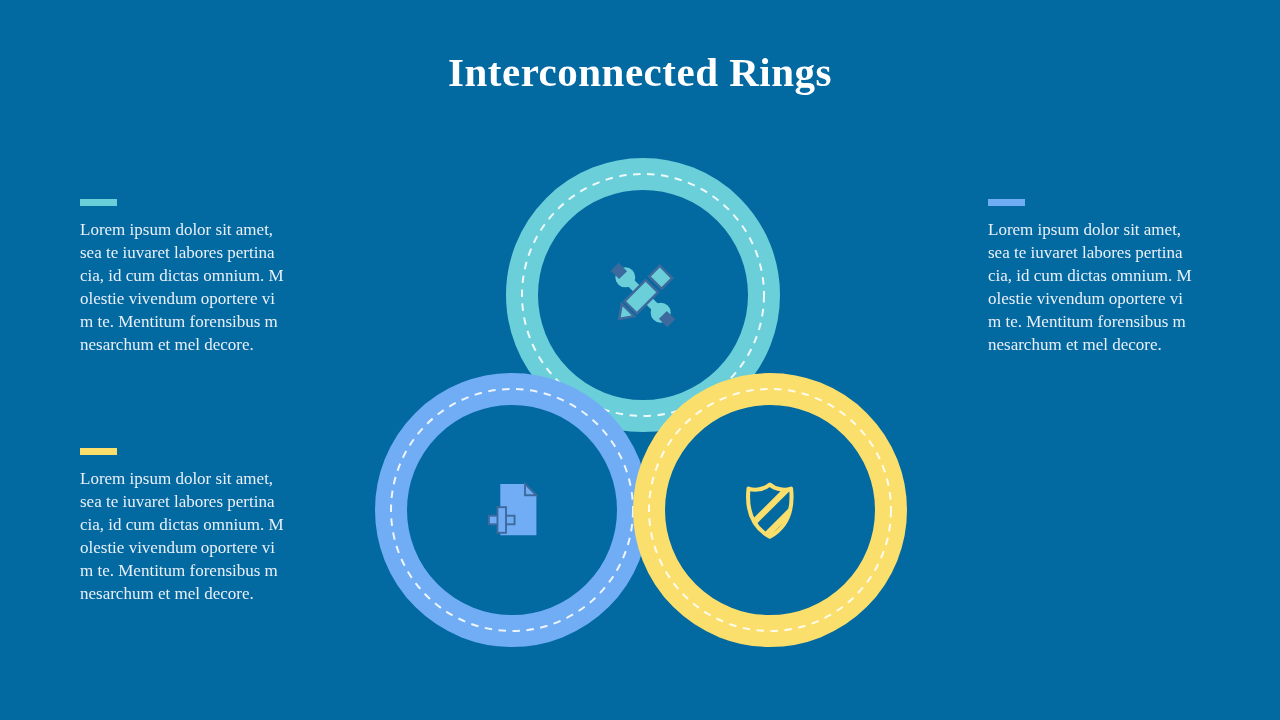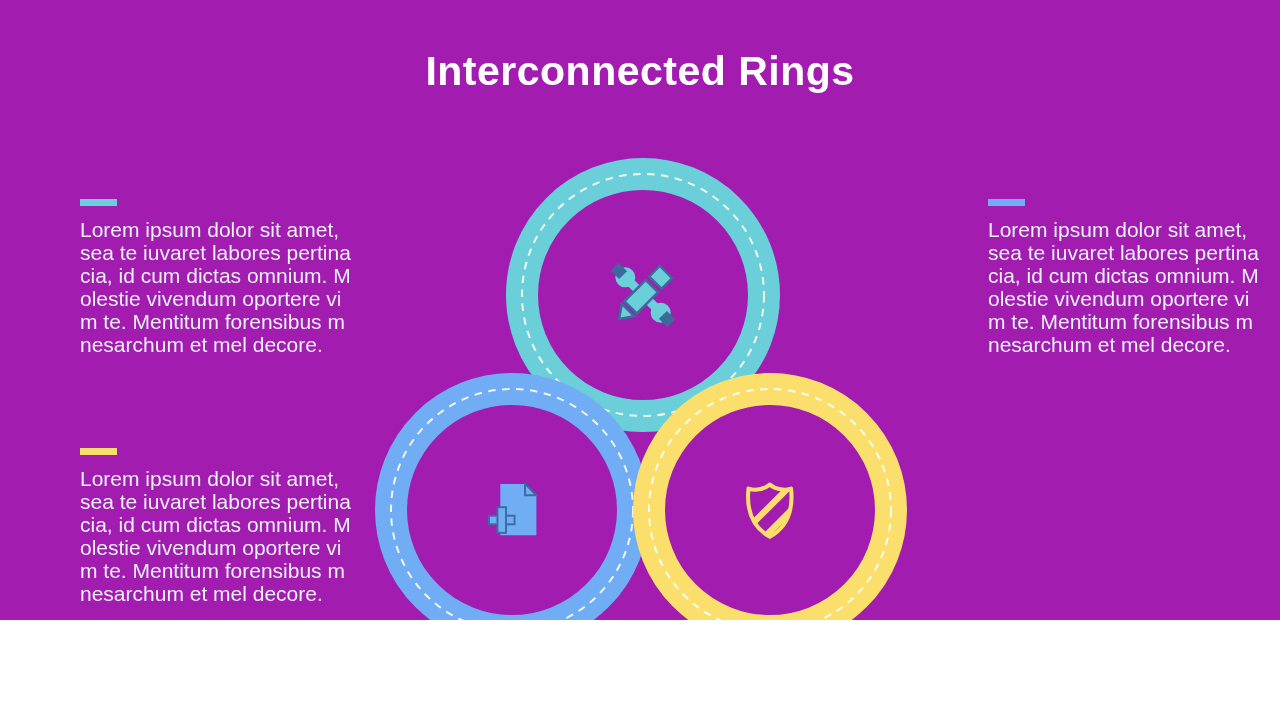--- a/index.html
+++ b/index.html
@@ -1,29 +1,29 @@
 <!DOCTYPE html>
 <html><head>
 <meta charset="utf-8">
 <style>
   html,body { margin:0; padding:0; }
   .slide {
-    position:relative; width:1280px; height:620px; overflow:hidden;
-    background:#a21caf;
-    font-family:Liberation Sans, sans-serif;
+    position:relative; width:1280px; height:720px; overflow:hidden;
+    background:#0369a1;
+    font-family:Liberation Serif, serif;
   }
   .slide-title {
     position:absolute; left:0; right:0; top:48px; margin:0;
     text-align:center; color:#FFFFFF;
     font-size:41px; font-weight:bold; letter-spacing:0.5px;
   }
   .text-block { position:absolute; width:290px; }
   .text-block .accent-bar { width:37px; height:7px; margin:0 0 12px 0; }
   .text-block p {
-    margin:0; font-size:21px; line-height:23px; color:#E9F0F8;
+    margin:0; font-size:17px; line-height:23px; color:#E9F0F8;
     white-space:pre-line;
   }
   .tb-left-top  { left:80px;  top:199px; }
   .tb-left-bot  { left:80px;  top:448px; }
   .tb-right-top { left:988px; top:199px; }
   .rings-svg { position:absolute; left:340px; top:140px; }
   .ring-band   { fill:none; stroke-width:32; }
   .ring-dashes { fill:none; stroke:rgba(255,255,255,0.88); stroke-width:2; stroke-dasharray:7.5 6.5; }
   .bg-fill { fill:#3D6A9D; }
   .icon-fill { fill:currentColor; }

